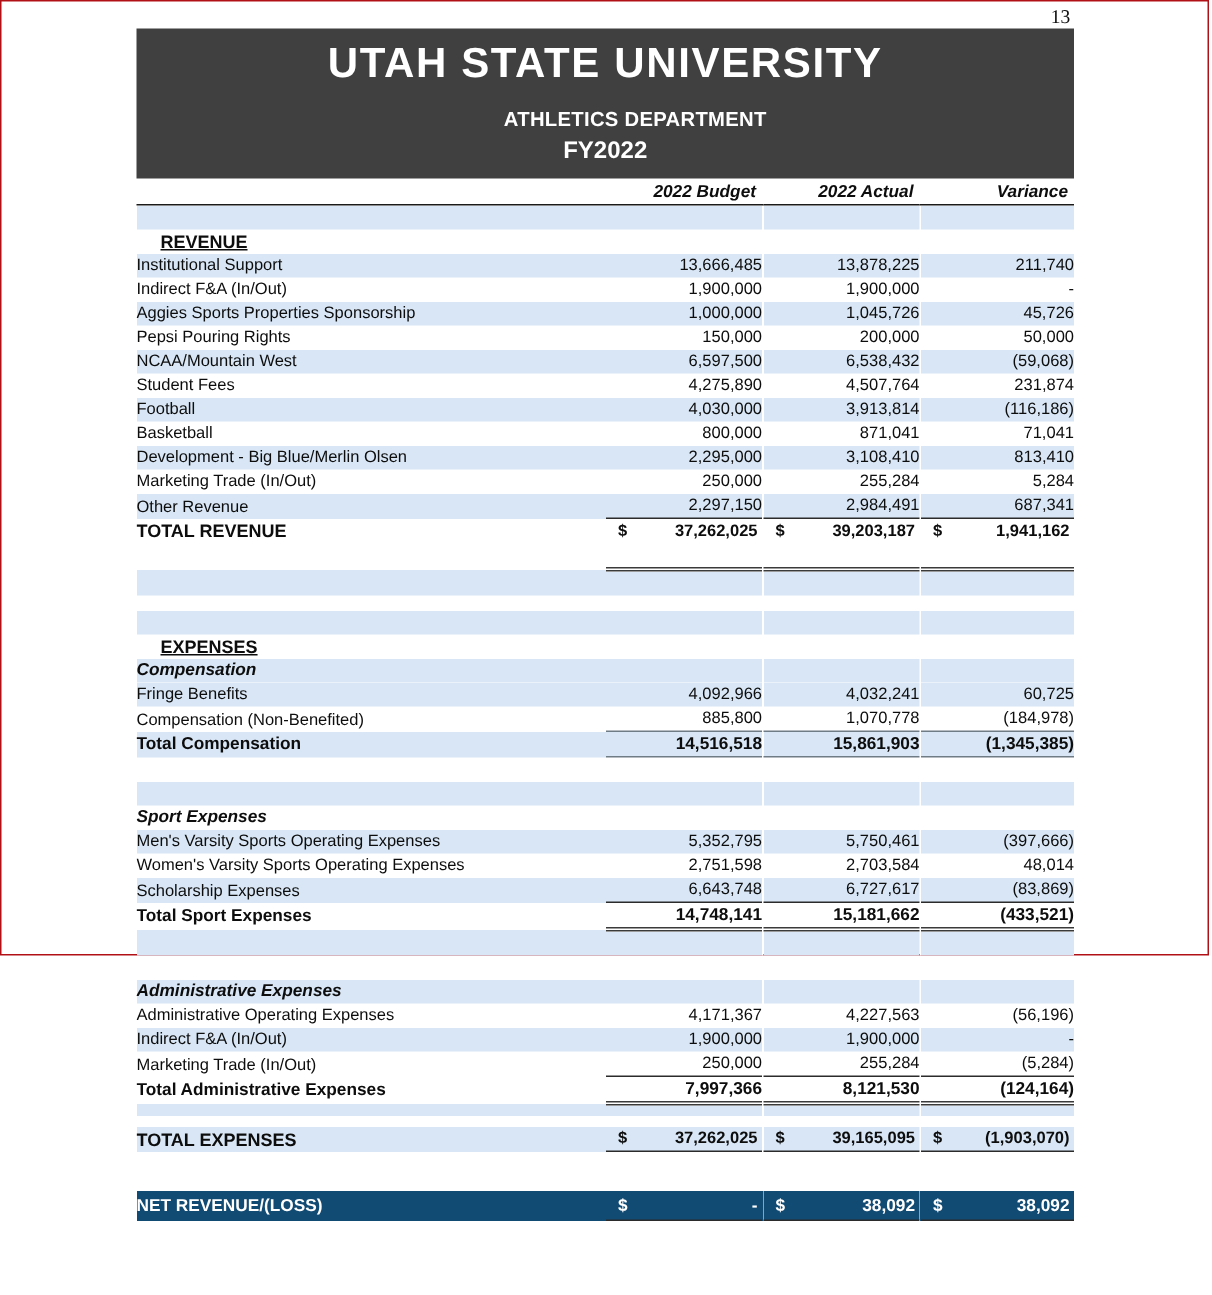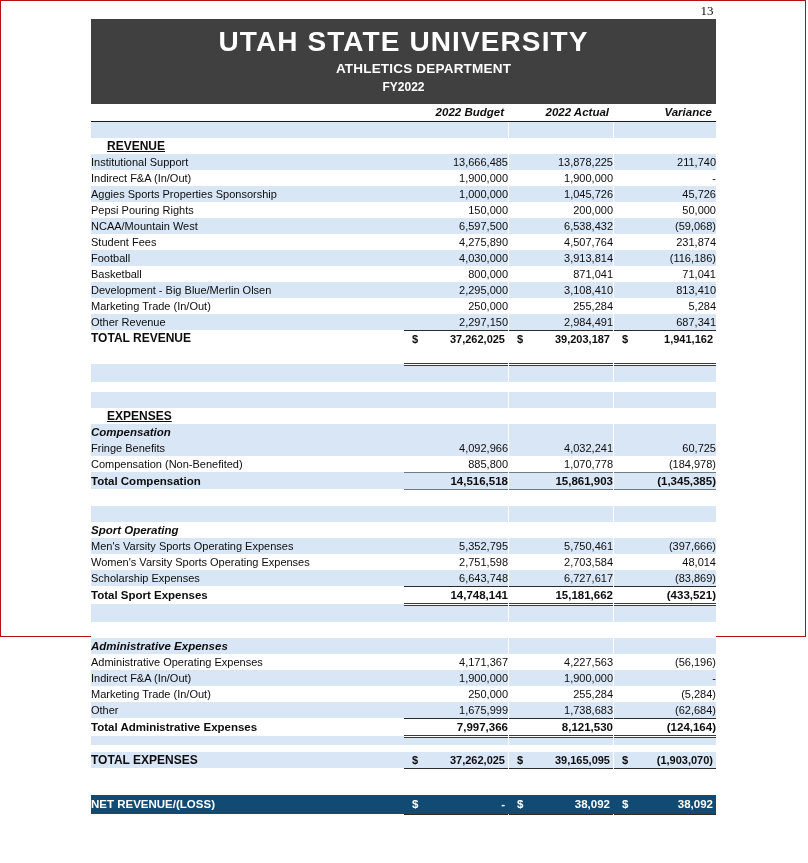--- a/index.html
+++ b/index.html
@@ -56,26 +56,26 @@
     font-size: 28px;
     font-weight: bold;
     letter-spacing: 1.1px;
     line-height: 1.12;
     margin: 0;
   }
   .banner .dept {
     font-size: 13.5px;
     font-weight: bold;
     letter-spacing: 0.2px;
-    margin: 4px 0 0 0;
+    margin: 15px 0 0 0;
     line-height: 1.15;
     padding-left: 40px;
   }
   .banner .fy {
-    font-size: 12px;
+    font-size: 16px;
     font-weight: bold;
     margin: 4px 0 0 0;
     line-height: 1.15;
   }
 
   
   table.fin {
     border-collapse: collapse;
     width: 625px;
     table-layout: fixed;
@@ -443,21 +443,21 @@
           <td class="lbl"></td>
             <td></td>
           <td class="gap"></td>
             <td></td>
           <td class="gap"></td>
             <td></td>
         </tr>
 
         <tr class="plain">
           <td class="lbl ind1">
-            <span class="grp-head">Sport Operating</span>
+            <span class="grp-head">Sport Expenses</span>
           </td>
           <td></td>
             <td class="gap"></td>
           <td></td>
             <td class="gap"></td>
           <td></td>
         </tr>
         <tr class="band">
           <td class="lbl ind1">Men's Varsity Sports Operating Expenses</td>
           <td class="num">5,352,795</td>
@@ -536,28 +536,20 @@
           <td class="gap"></td>
           <td class="num">-</td>
         </tr>
         <tr class="plain">
           <td class="lbl ind1">Marketing Trade (In/Out)</td>
           <td class="num">250,000</td>
           <td class="gap"></td>
           <td class="num">255,284</td>
           <td class="gap"></td>
           <td class="num">(5,284)</td>
-        </tr>
-        <tr class="band">
-          <td class="lbl ind1">Other</td>
-          <td class="num">1,675,999</td>
-          <td class="gap"></td>
-          <td class="num">1,738,683</td>
-          <td class="gap"></td>
-          <td class="num">(62,684)</td>
         </tr>
         <tr class="plain">
           <td class="lbl ind1">
             <span class="subtotal">Total Administrative Expenses</span>
           </td>
           <td class="num rule-top dbl-under subtotal">7,997,366</td>
           <td class="gap"></td>
           <td class="num rule-top dbl-under subtotal">8,121,530</td>
           <td class="gap"></td>
           <td class="num rule-top dbl-under subtotal">(124,164)</td>

